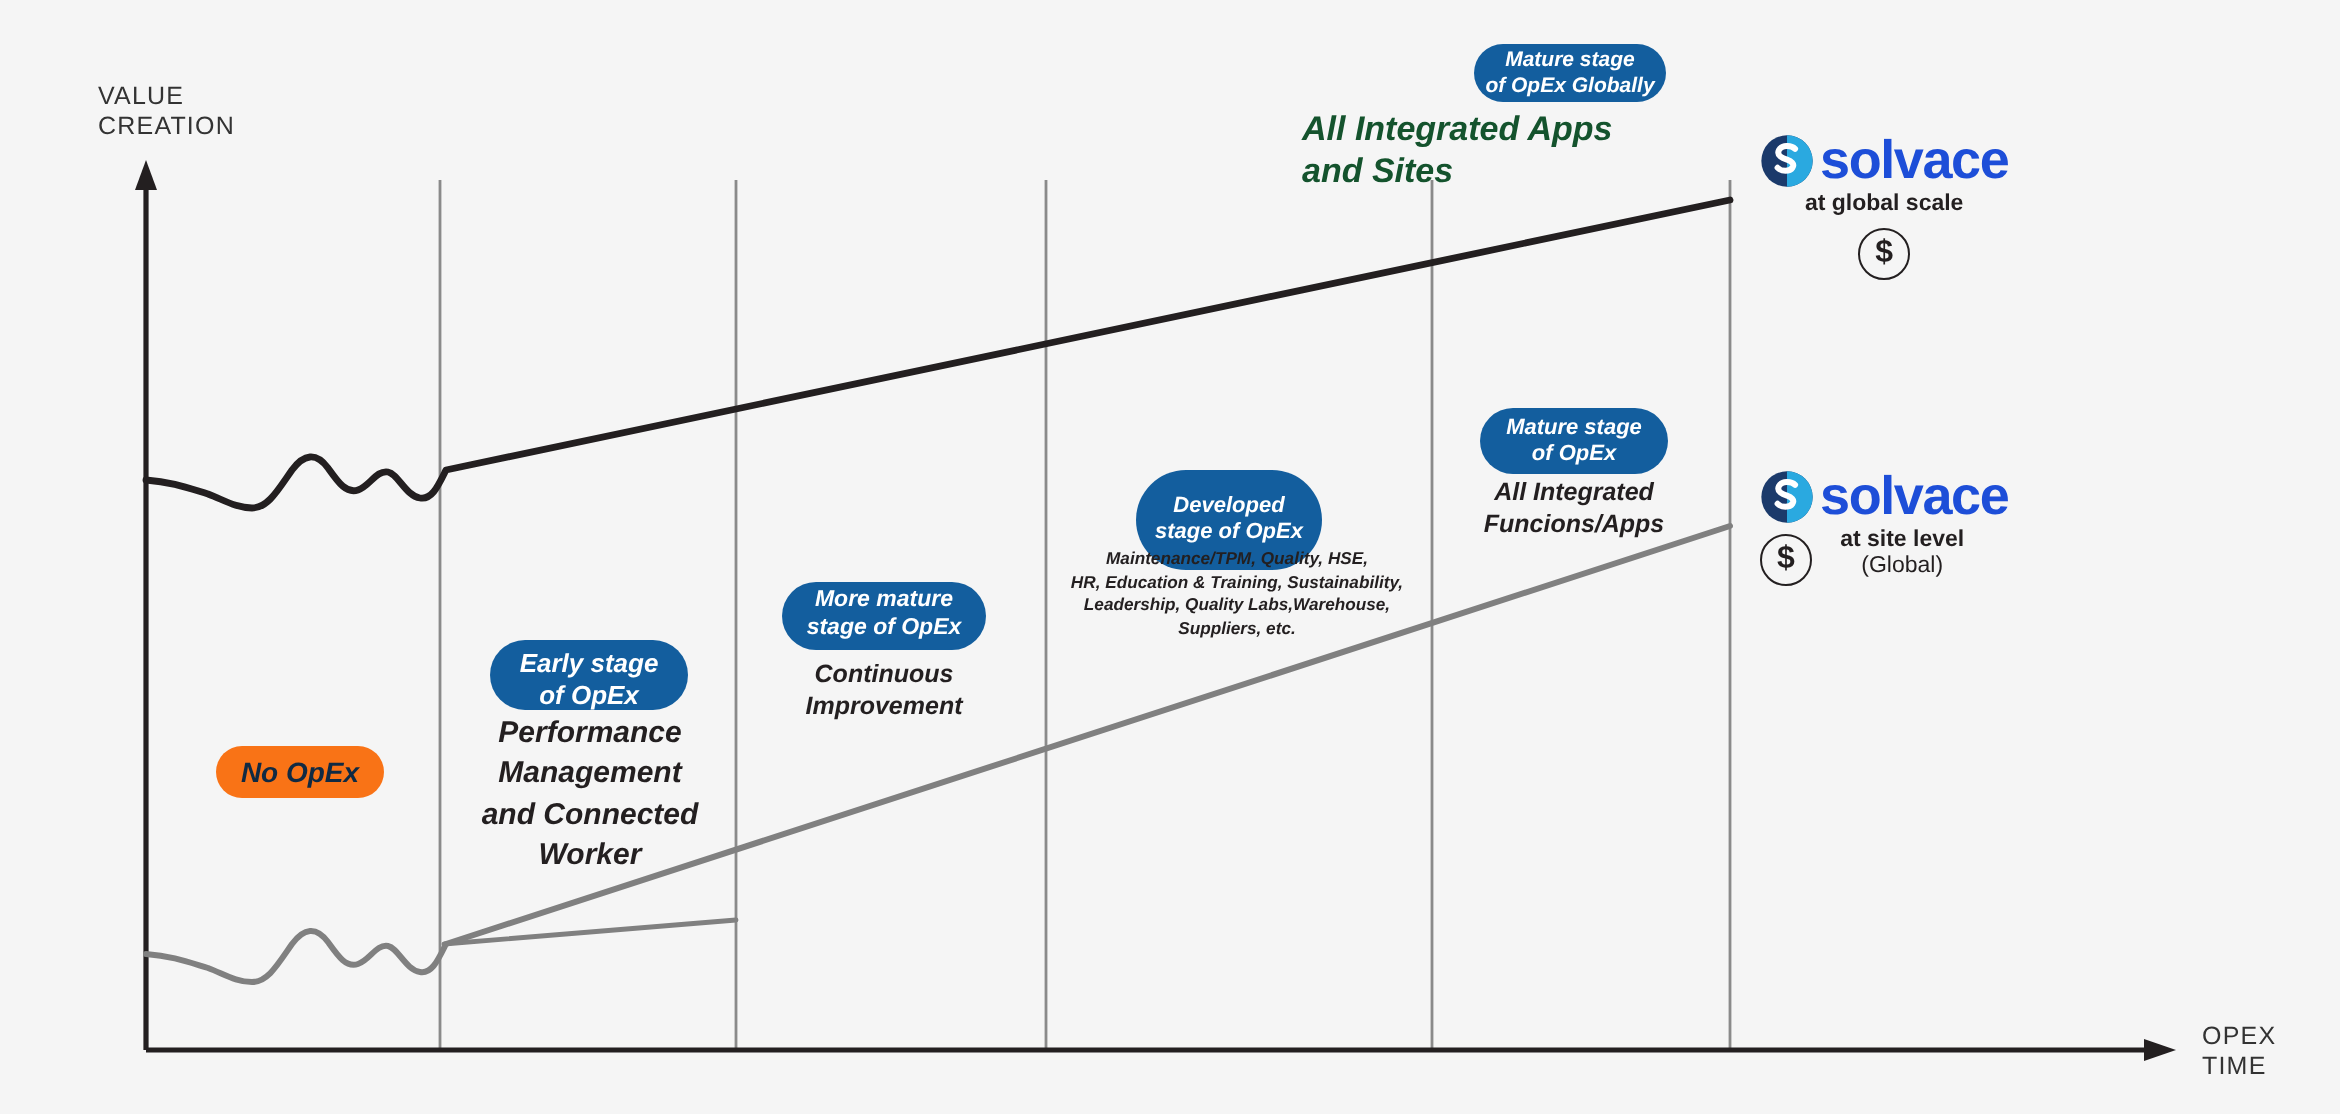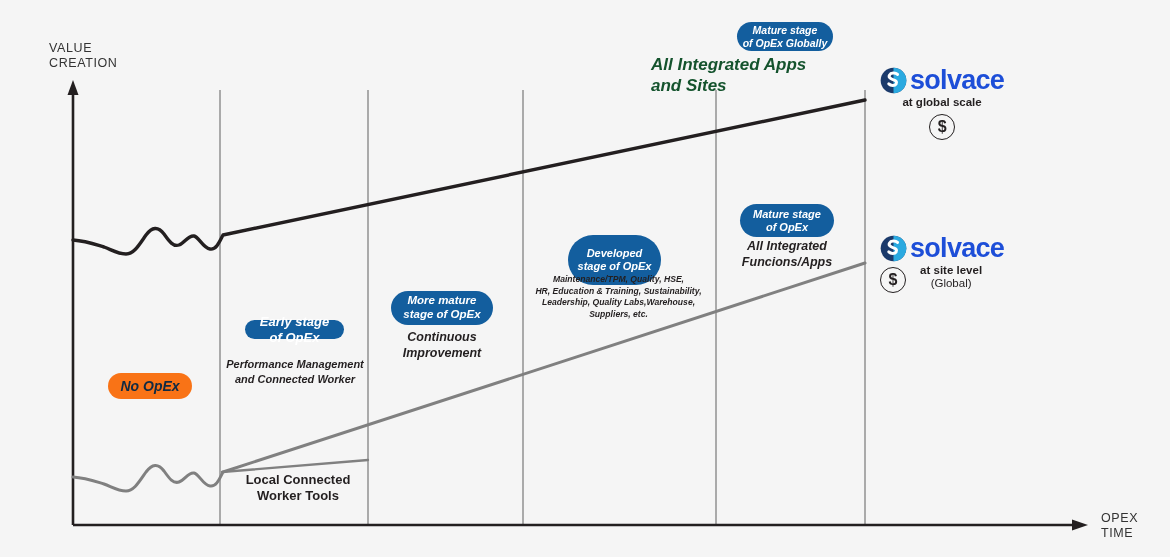--- a/index.html
+++ b/index.html
@@ -144,45 +144,43 @@
   <div class="pill pill-blue" style="left:568px;top:235px;width:93px;height:50px;font-size:11px;">
     <span style="white-space:pre-line">Developed
 stage of OpEx</span>
   </div>
 
   <div class="pill pill-blue" style="left:391px;top:291px;width:102px;height:34px;font-size:11.5px;">
     <span style="white-space:pre-line">More mature
 stage of OpEx</span>
   </div>
 
-  <div class="pill pill-blue" style="left:245px;top:320px;width:99px;height:19px;font-size:13px;">
+  <div class="pill pill-blue" style="left:245px;top:320px;width:99px;height:35px;font-size:13px;justify-content:flex-end;">
     <span style="white-space:pre-line">Early stage
 of OpEx</span>
   </div>
 
   <div class="pill pill-cyan" style="left:108px;top:373px;width:84px;height:26px;font-size:14px;">
     <span style="white-space:pre-line">No OpEx</span>
   </div>
 
   <div class="cap cap-bold" style="left:710px;top:239px;width:154px;font-size:12.5px;">All Integrated
 Funcions/Apps</div>
 
   <div class="cap cap-bold" style="left:522px;top:274px;width:193px;font-size:8.6px;line-height:1.35;">Maintenance/TPM, Quality, HSE,
 HR, Education &amp; Training, Sustainability,
 Leadership, Quality Labs,Warehouse,
 Suppliers, etc.</div>
 
   <div class="cap cap-bold" style="left:375px;top:330px;width:134px;font-size:12.5px;">Continuous
 Improvement</div>
 
-  <div class="cap cap-bold" style="left:222px;top:357px;width:146px;font-size:11px;line-height:1.35;">Performance Management
+  <div class="cap cap-bold" style="left:222px;top:357px;width:146px;font-size:15px;line-height:1.35;">Performance Management
 and Connected Worker</div>
 
-  <div class="cap cap-plain" style="left:228px;top:472px;width:140px;font-size:13px;line-height:1.25;">Local Connected
-Worker Tools</div>
 
   <div class="brand" style="left:880px;top:67px;">
     <div class="brand-row">
       <svg width="27" height="27" viewBox="0 0 40 40">
         <circle cx="20" cy="20" r="19" fill="#1b3a6b"></circle>
         <path d="M20 1a19 19 0 0 1 0 38z" fill="#2aa9e0"></path>
         <path d="M26 11c-3-3-10-3-12 1 -2 4 3 6 6 7 3 1 6 3 4 6 -2 3-8 3-11 0" fill="none" stroke="#ffffff" stroke-width="4.4" stroke-linecap="round"></path>
       </svg>
       <span class="brand-word">solvace</span>
     </div>

